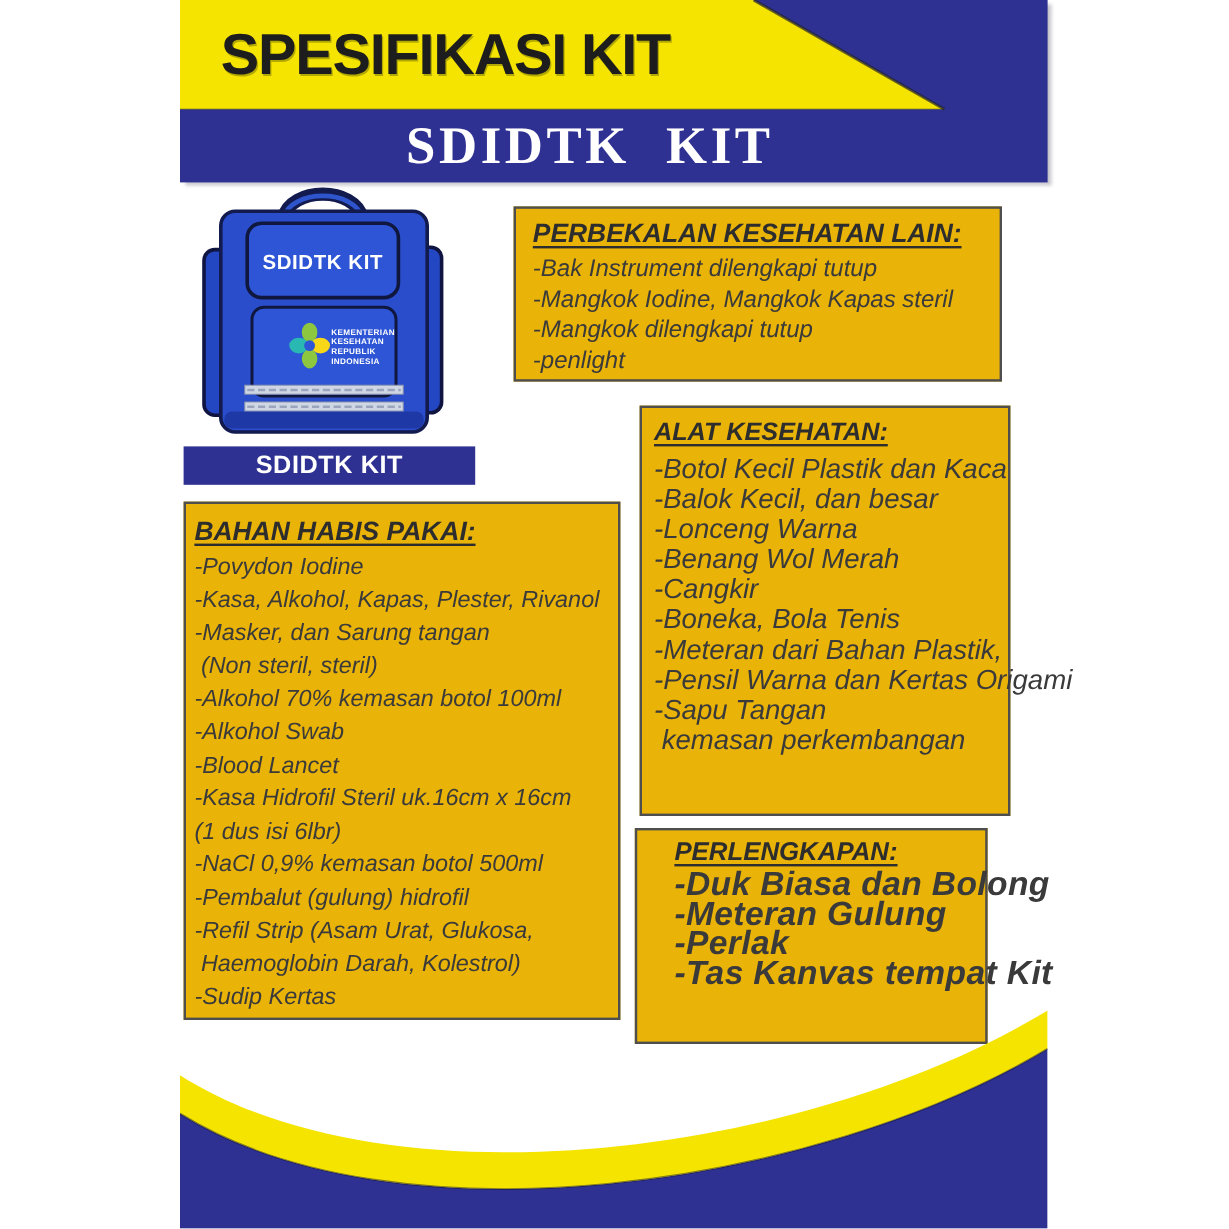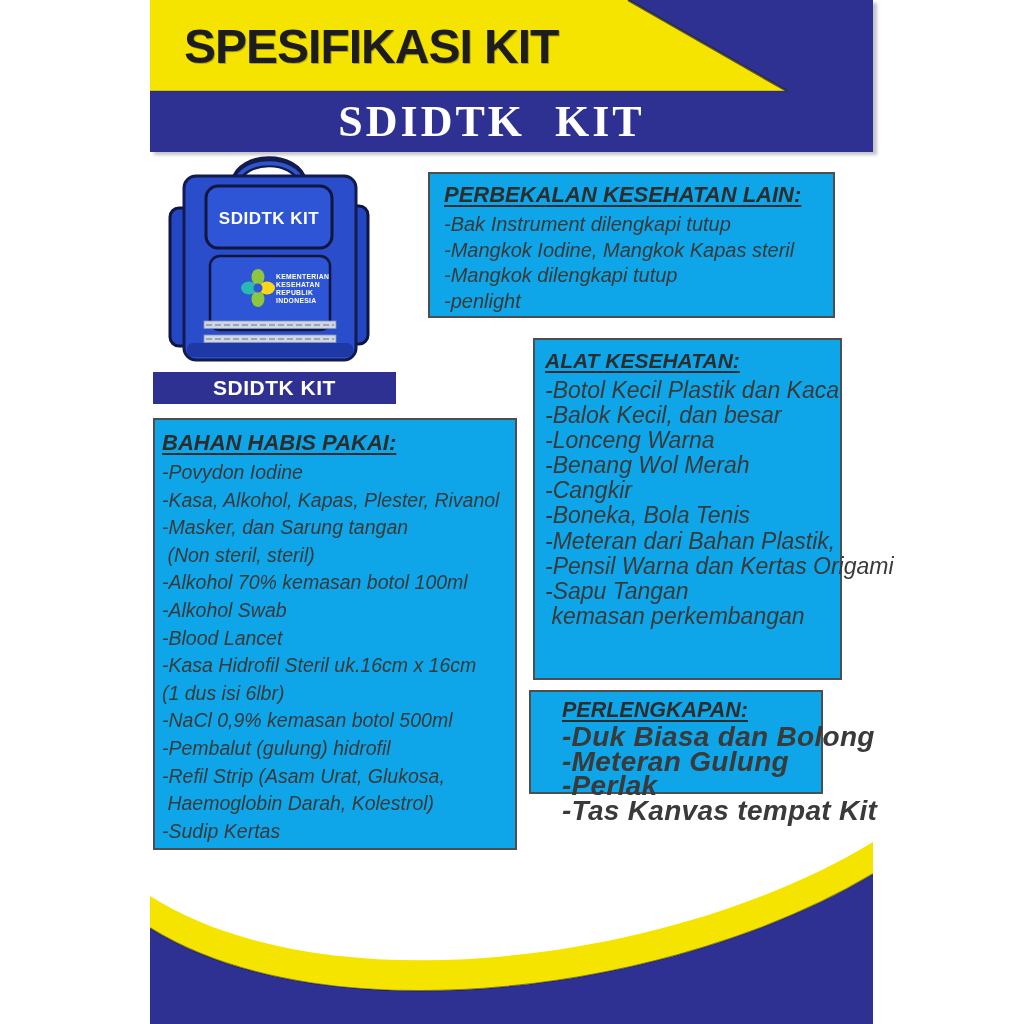--- a/index.html
+++ b/index.html
@@ -31,39 +31,39 @@
   
   .bag-svg{position:absolute;left:166px;top:152px;}
   .caption-bar{
     position:absolute;left:153px;top:372px;width:243px;height:32px;
     background:var(--banner_blue);
     display:flex;align-items:center;justify-content:center;
     color:#ffffff;font-weight:bold;font-size:21px;letter-spacing:.5px;
   }
   
   .box{
-    position:absolute;background:#0ea5e9;border:2px solid var(--border_gray);
+    position:absolute;background:#eab308;border:2px solid var(--border_gray);
     box-sizing:border-box;color:var(--text_dark);
   }
   .box h3{
     margin:0;font-style:italic;font-weight:bold;color:#2d2d2d;
     text-decoration:underline;text-underline-offset:3px;text-decoration-thickness:2px;
     white-space:pre;
   }
   .box .line{white-space:pre;font-style:italic;}
   .box-perbekalan{left:428px;top:172px;width:407px;height:146px;padding:9px 0 0 14px;}
   .box-perbekalan h3{font-size:22px;line-height:24px;margin-bottom:5px;}
   .box-perbekalan .line{font-size:20px;line-height:25.5px;}
   .box-alat{left:533px;top:338px;width:309px;height:342px;padding:9px 0 0 10px;}
   .box-alat h3{font-size:21px;line-height:24px;margin-bottom:5px;}
   .box-alat .line{font-size:23px;line-height:25.1px;}
   .box-bahan{left:153px;top:418px;width:364px;height:432px;padding:10px 0 0 7px;}
   .box-bahan h3{font-size:22px;line-height:25px;margin-bottom:4px;}
   .box-bahan .line{font-size:19.5px;line-height:27.6px;}
-  .box-perlengkapan{left:529px;top:690px;width:294px;height:104px;padding:6px 0 0 31px;}
+  .box-perlengkapan{left:529px;top:690px;width:294px;height:180px;padding:6px 0 0 31px;}
   .box-perlengkapan h3{font-size:21.5px;line-height:24px;margin-bottom:3px;}
   .box-perlengkapan .line{font-size:28px;line-height:24.6px;font-weight:600;letter-spacing:.3px;}
   
   .wave{position:absolute;left:150px;top:830px;}
 </style>
 </head>
 <body>
 
 <div class="canvas">
 

